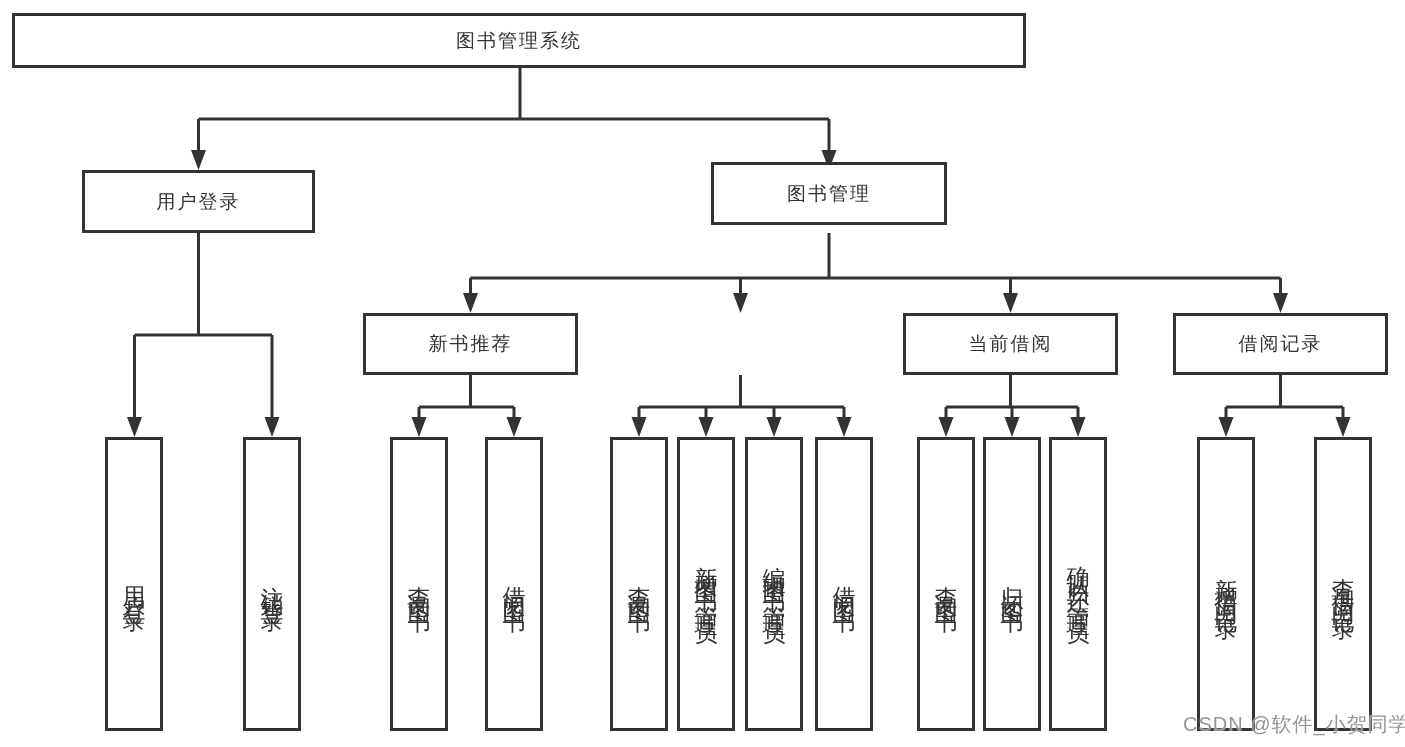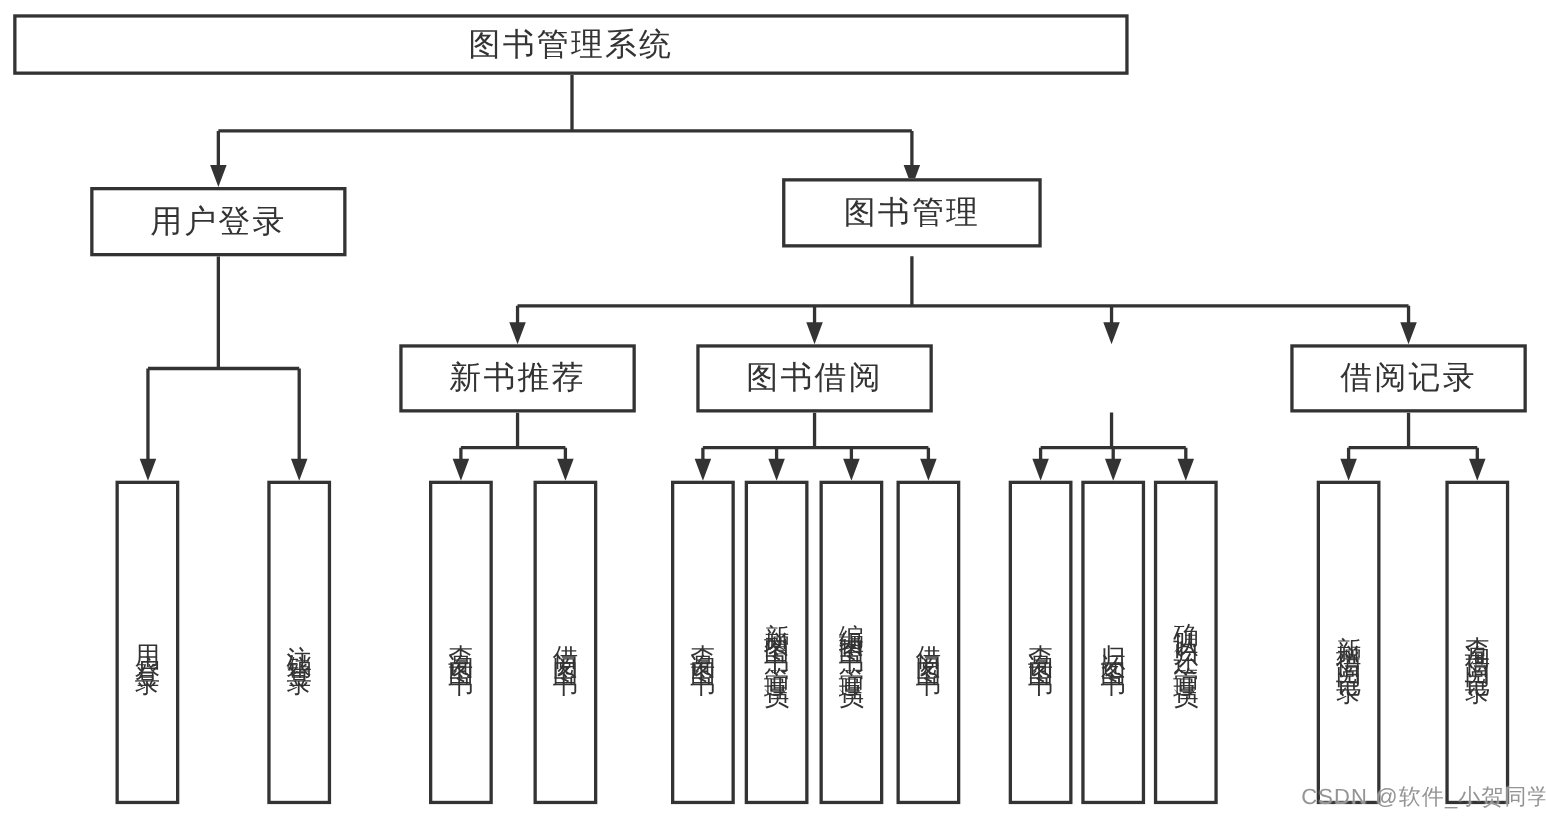--- a/index.html
+++ b/index.html
@@ -19,21 +19,21 @@
   }
   .box {
     position: absolute;
     box-sizing: border-box;
     background: #ffffff;
     border: 3px solid #333333;
     color: #333333;
     display: flex;
     align-items: center;
     justify-content: center;
-    font-size: 29px;
+    font-size: 19px;
     letter-spacing: 2px;
     z-index: 1;
     white-space: nowrap;
   }
   .leaf {
     writing-mode: vertical-rl;
     text-orientation: mixed;
     font-size: 23px;
     letter-spacing: 8px;
     line-height: 1;
@@ -110,21 +110,21 @@
       <polygon points="1335.5,417 1350.5,417 1343,437"></polygon>
     </g>
   </svg>
 
   <div class="box root">图书管理系统</div>
 
   <div class="box n-user">用户登录</div>
   <div class="box n-mgmt">图书管理</div>
 
   <div class="box n-rec">新书推荐</div>
-  <div class="box n-bor">图书借阅</div>
+  <div class="box n-cur">当前借阅</div>
   <div class="box n-his">借阅记录</div>
 
   <div class="box leaf lf lf1">用户登录</div>
   <div class="box leaf lf lf2">注销登录</div>
 
   <div class="box leaf lf lf3">查询图书</div>
   <div class="box leaf lf lf4">借阅图书</div>
 
   <div class="box leaf lf lf5">查询图书</div>
   <div class="box leaf lf lf6">新增图书（管理员）</div>

